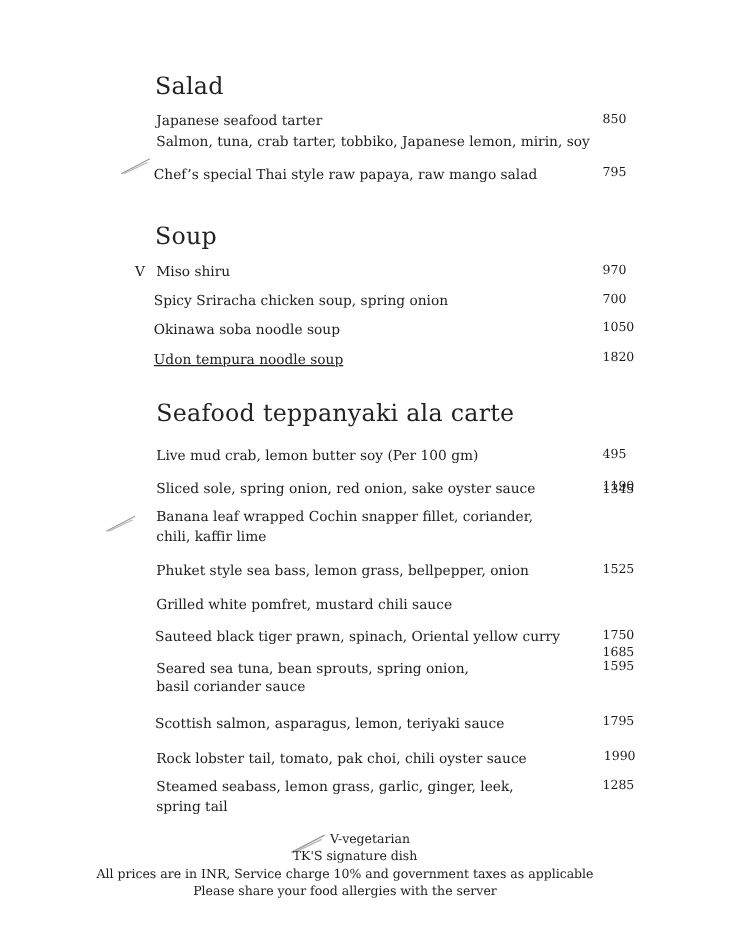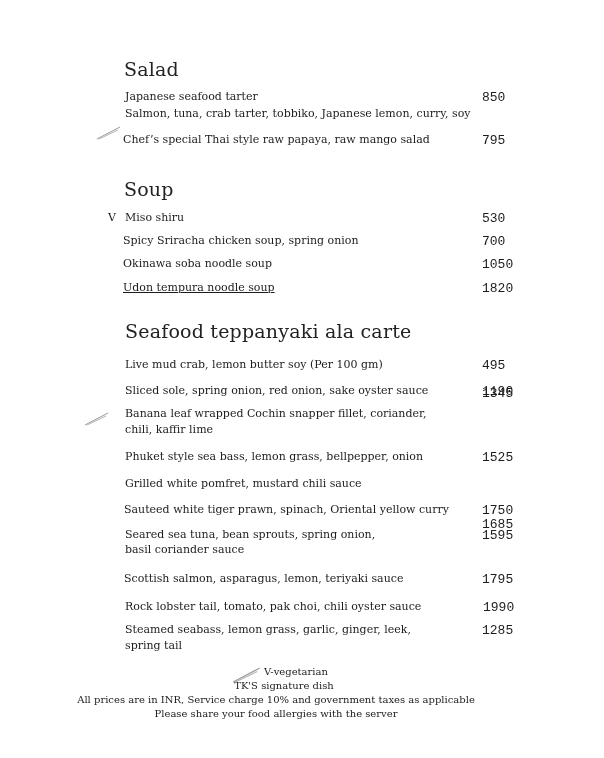--- a/index.html
+++ b/index.html
@@ -1,47 +1,47 @@
 <!DOCTYPE html>
 <html><head>
   <meta charset="utf-8">
   <style>
     html, body { margin:0; padding:0; background:#ffffff; }
     body { width:604px; height:758px; position:relative; overflow:hidden;
            font-family:"DejaVu Serif","Liberation Serif",serif; color:#1a1a1a; }
     .abs { position:absolute; white-space:nowrap; }
     .h { font-size:19px; letter-spacing:0.2px; color:#222; }
     .item { font-size:11px; color:#1c1c1c; }
-    .price { font-size:13px; color:#1c1c1c;font-family:Liberation Mono, monospace; }
+    .price { font-size:10px; color:#1c1c1c; }
     .foot { position:absolute; left:0; width:552px; text-align:center; font-size:10px; color:#1c1c1c; }
     .chop { position:absolute; width:26px; height:14px; }
     .chop svg { width:100%; height:100%; display:block; }
     .veg { font-size:11px; }
   </style>
 </head>
 <body>
 
 <div class="abs h" style="left:124px;top:58px;">Salad</div>
 <div class="abs item" style="left:125px;top:90px;">Japanese seafood tarter</div>
 <div class="abs price" style="left:482px;top:90px;">850</div>
-<div class="abs item" style="left:125px;top:107px;">Salmon, tuna, crab tarter, tobbiko, Japanese lemon,  curry, soy</div>
+<div class="abs item" style="left:125px;top:107px;">Salmon, tuna, crab tarter, tobbiko, Japanese lemon,  mirin, soy</div>
 
 <div class="chop" style="left:96px;top:126px;">
   <svg viewBox="0 0 26 14">
       <line x1="1" y1="13" x2="24" y2="1" stroke="#9a9a9a" stroke-width="1"></line>
       <line x1="3" y1="13" x2="22" y2="4" stroke="#b5b5b5" stroke-width="1"></line>
     </svg>
 </div>
 <div class="abs item" style="left:123px;top:133px;">Chef’s special Thai style raw papaya, raw mango salad</div>
 <div class="abs price" style="left:482px;top:133px;">795</div>
 
 <div class="abs h" style="left:124px;top:178px;">Soup</div>
 <div class="abs veg" style="left:108px;top:211px;">V</div>
 <div class="abs item" style="left:125px;top:211px;">Miso shiru</div>
-<div class="abs price" style="left:482px;top:211px;">530</div>
+<div class="abs price" style="left:482px;top:211px;">970</div>
 
 <div class="abs item" style="left:123px;top:234px;">Spicy Sriracha chicken soup, spring onion</div>
 <div class="abs price" style="left:482px;top:234px;">700</div>
 
 <div class="abs item" style="left:123px;top:257px;">Okinawa soba noodle soup</div>
 <div class="abs price" style="left:482px;top:257px;">1050</div>
 
 <div class="abs item" style="left:123px;top:281px;text-decoration:underline;">Udon tempura noodle soup</div>
 <div class="abs price" style="left:482px;top:281px;">1820</div>
 
@@ -62,21 +62,21 @@
 <div class="abs item" style="left:125px;top:407px;">Banana leaf wrapped Cochin snapper fillet, coriander,</div>
 <div class="abs item" style="left:125px;top:423px;">chili, kaffir lime</div>
 <div class="abs price" style="left:482px;top:386px;">1345</div>
 
 <div class="abs item" style="left:125px;top:450px;">Phuket style sea bass, lemon grass, bellpepper, onion</div>
 <div class="abs price" style="left:482px;top:450px;">1525</div>
 
 <div class="abs item" style="left:125px;top:477px;">Grilled white pomfret, mustard chili sauce</div>
 <div class="abs price" style="left:482px;top:477px;margin-top:40px;">1685</div>
 
-<div class="abs item" style="left:124px;top:503px;">Sauteed white tiger prawn, spinach, Oriental yellow curry</div>
+<div class="abs item" style="left:124px;top:503px;">Sauteed black tiger prawn, spinach, Oriental yellow curry</div>
 <div class="abs price" style="left:482px;top:503px;">1750</div>
 
 <div class="abs item" style="left:125px;top:528px;">Seared sea tuna, bean sprouts, spring onion,</div>
 <div class="abs item" style="left:125px;top:543px;">basil coriander sauce</div>
 <div class="abs price" style="left:482px;top:528px;">1595</div>
 
 <div class="abs item" style="left:124px;top:572px;">Scottish salmon, asparagus, lemon, teriyaki sauce</div>
 <div class="abs price" style="left:482px;top:572px;">1795</div>
 
 <div class="abs item" style="left:125px;top:600px;">Rock lobster tail, tomato, pak choi, chili oyster sauce</div>

